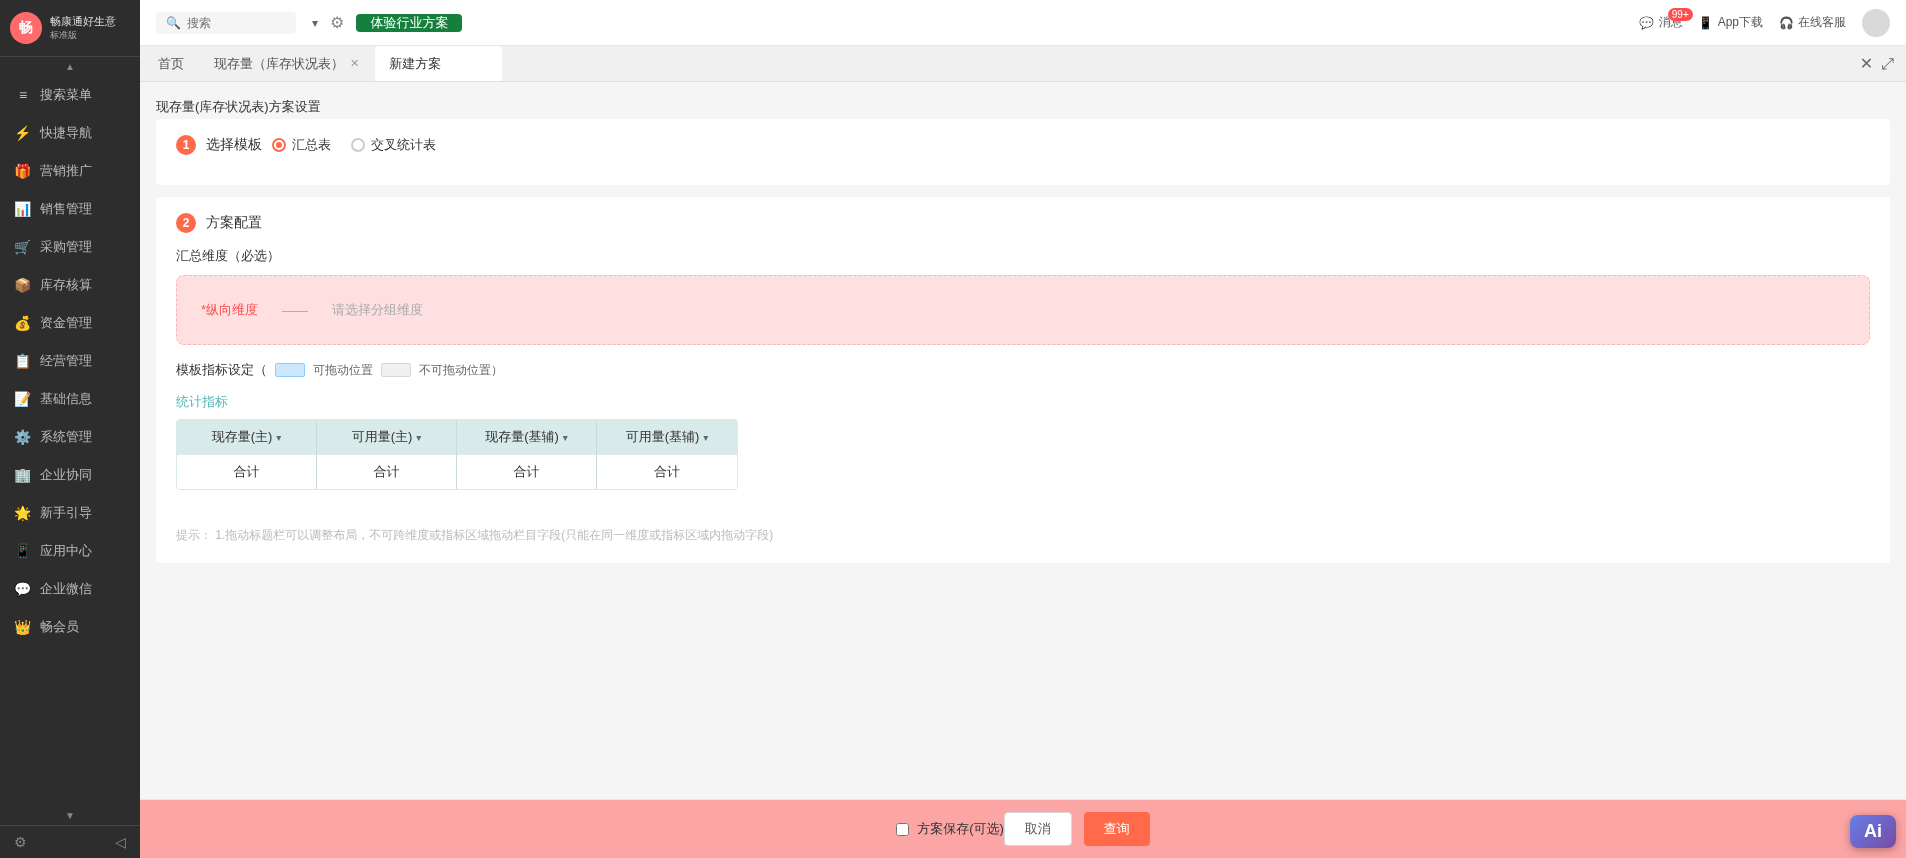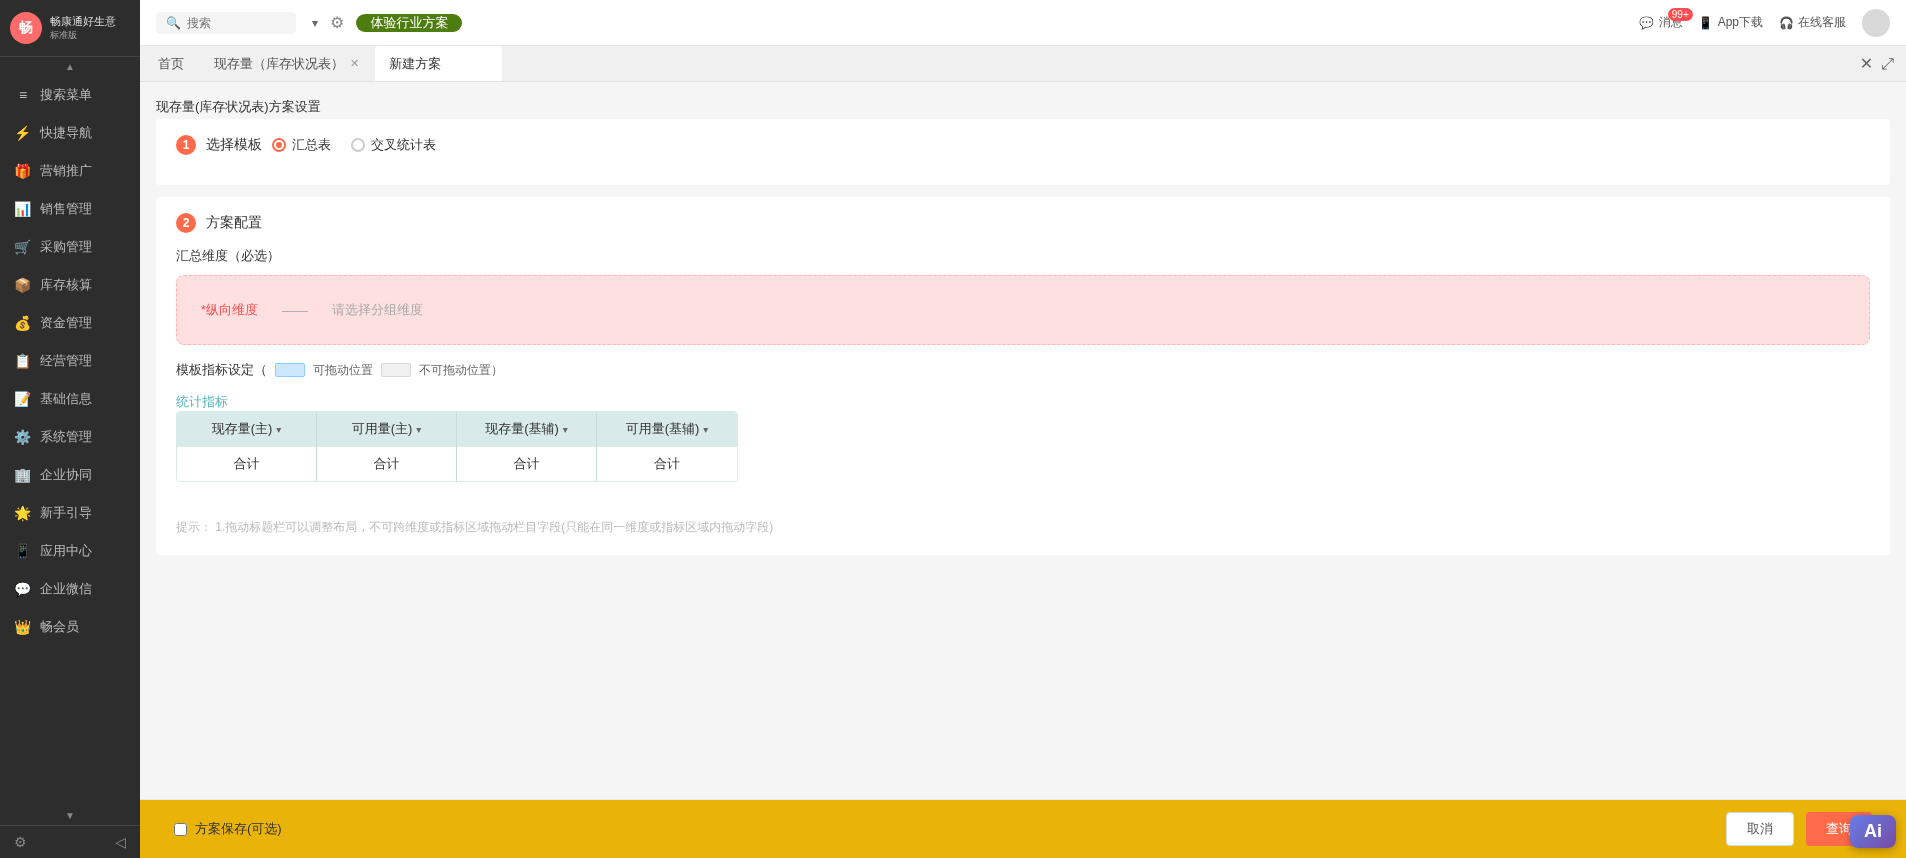--- a/index.html
+++ b/index.html
@@ -62,21 +62,21 @@
     }
     .topbar-search {
       display: flex; align-items: center; gap: 6px;
       background: #f5f5f5; border-radius: 4px;
       padding: 4px 10px; width: 140px;
     }
     .topbar-search input { background: transparent; border: none; outline: none; font-size: 12px; color: #666; width: 100px; }
     .topbar-dropdown { color: #666; cursor: pointer; font-size: 12px; margin-left: 4px; }
     .topbar-settings { color: #888; cursor: pointer; font-size: 16px; }
     .topbar-trial-btn {
-      background: #4d7c0f; color: white; border: none; border-radius: 12px;
+      background: #15803d; color: white; border: none; border-radius: 4px;
       padding: 0 14px; cursor: pointer; font-size: 13px;
     }
     .topbar-spacer { flex: 1; }
     .topbar-right { display: flex; align-items: center; gap: 16px; }
     .topbar-msg { display: flex; align-items: center; gap: 4px; color: #555; font-size: 12px; cursor: pointer; position: relative; }
     .badge { background: #ff4d4f; color: white; border-radius: 8px; font-size: 10px; padding: 1px 4px; position: absolute; top: -6px; right: -10px; }
     .topbar-app { display: flex; align-items: center; gap: 4px; color: #555; font-size: 12px; cursor: pointer; }
     .topbar-service { display: flex; align-items: center; gap: 4px; color: #555; font-size: 12px; cursor: pointer; }
     .topbar-user { display: flex; align-items: center; gap: 6px; cursor: pointer; }
     .user-avatar { width: 28px; height: 28px; background: #d9d9d9; border-radius: 50%; }
@@ -157,21 +157,21 @@
     .indicator-badge {
       display: inline-block; width: 14px; height: 14px;
       background: #e8f4ff; border: 1px solid #91caff; border-radius: 2px;
     }
     .indicator-badge.draggable { background: #e8f4ff; border-color: #91caff; }
     .indicator-badge.non-draggable { background: #f0f0f0; border-color: #d9d9d9; }
     .badge-label { font-size: 12px; color: #666; }
 
     
     .stats-section { margin-top: 14px; }
-    .stats-label { font-size: 13px; color: #52b8b8; }
+    .stats-label { font-size: 13px; color: #52b8b8; margin-bottom: 8px; }
     .stats-table {
       border: 1px solid #d9eaea; border-radius: 4px; overflow: hidden; display: inline-block;
     }
     .stats-table-head {
       display: flex; background: #d9eaea;
     }
     .stats-col {
       width: 140px; border-right: 1px solid #c8dada; text-align: center;
     }
     .stats-col:last-child { border-right: none; }
@@ -184,23 +184,23 @@
       padding: 8px 10px; text-align: center; font-size: 13px; color: #333;
       background: #fff; border-top: 1px solid #e0e8e8;
     }
     .col-chevron { font-size: 10px; color: #666; cursor: pointer; }
 
     
     .tips { margin-top: 32px; font-size: 12px; color: #bbb; line-height: 1.8; }
 
     
     .footer {
-      background: #eab308; border-top: 1px solid #e8e8e8;
-      padding: 12px 34px;
-      display: flex; align-items: center; justify-content: space-between;
+      background: #fca5a5; border-top: 1px solid #e8e8e8;
+      padding: 12px 25px;
+      display: flex; align-items: center; justify-content: center;
       flex-shrink: 0;
     }
     .save-option { display: flex; align-items: center; gap: 8px; font-size: 13px; color: #333; }
     .footer-actions { display: flex; gap: 12px; }
     .btn-cancel {
       background: #fff; border: 1px solid #d9d9d9; border-radius: 4px;
       padding: 7px 20px; cursor: pointer; font-size: 13px; color: #555;
     }
     .btn-query {
       background: #ff6b4a; color: white; border: none; border-radius: 4px;

